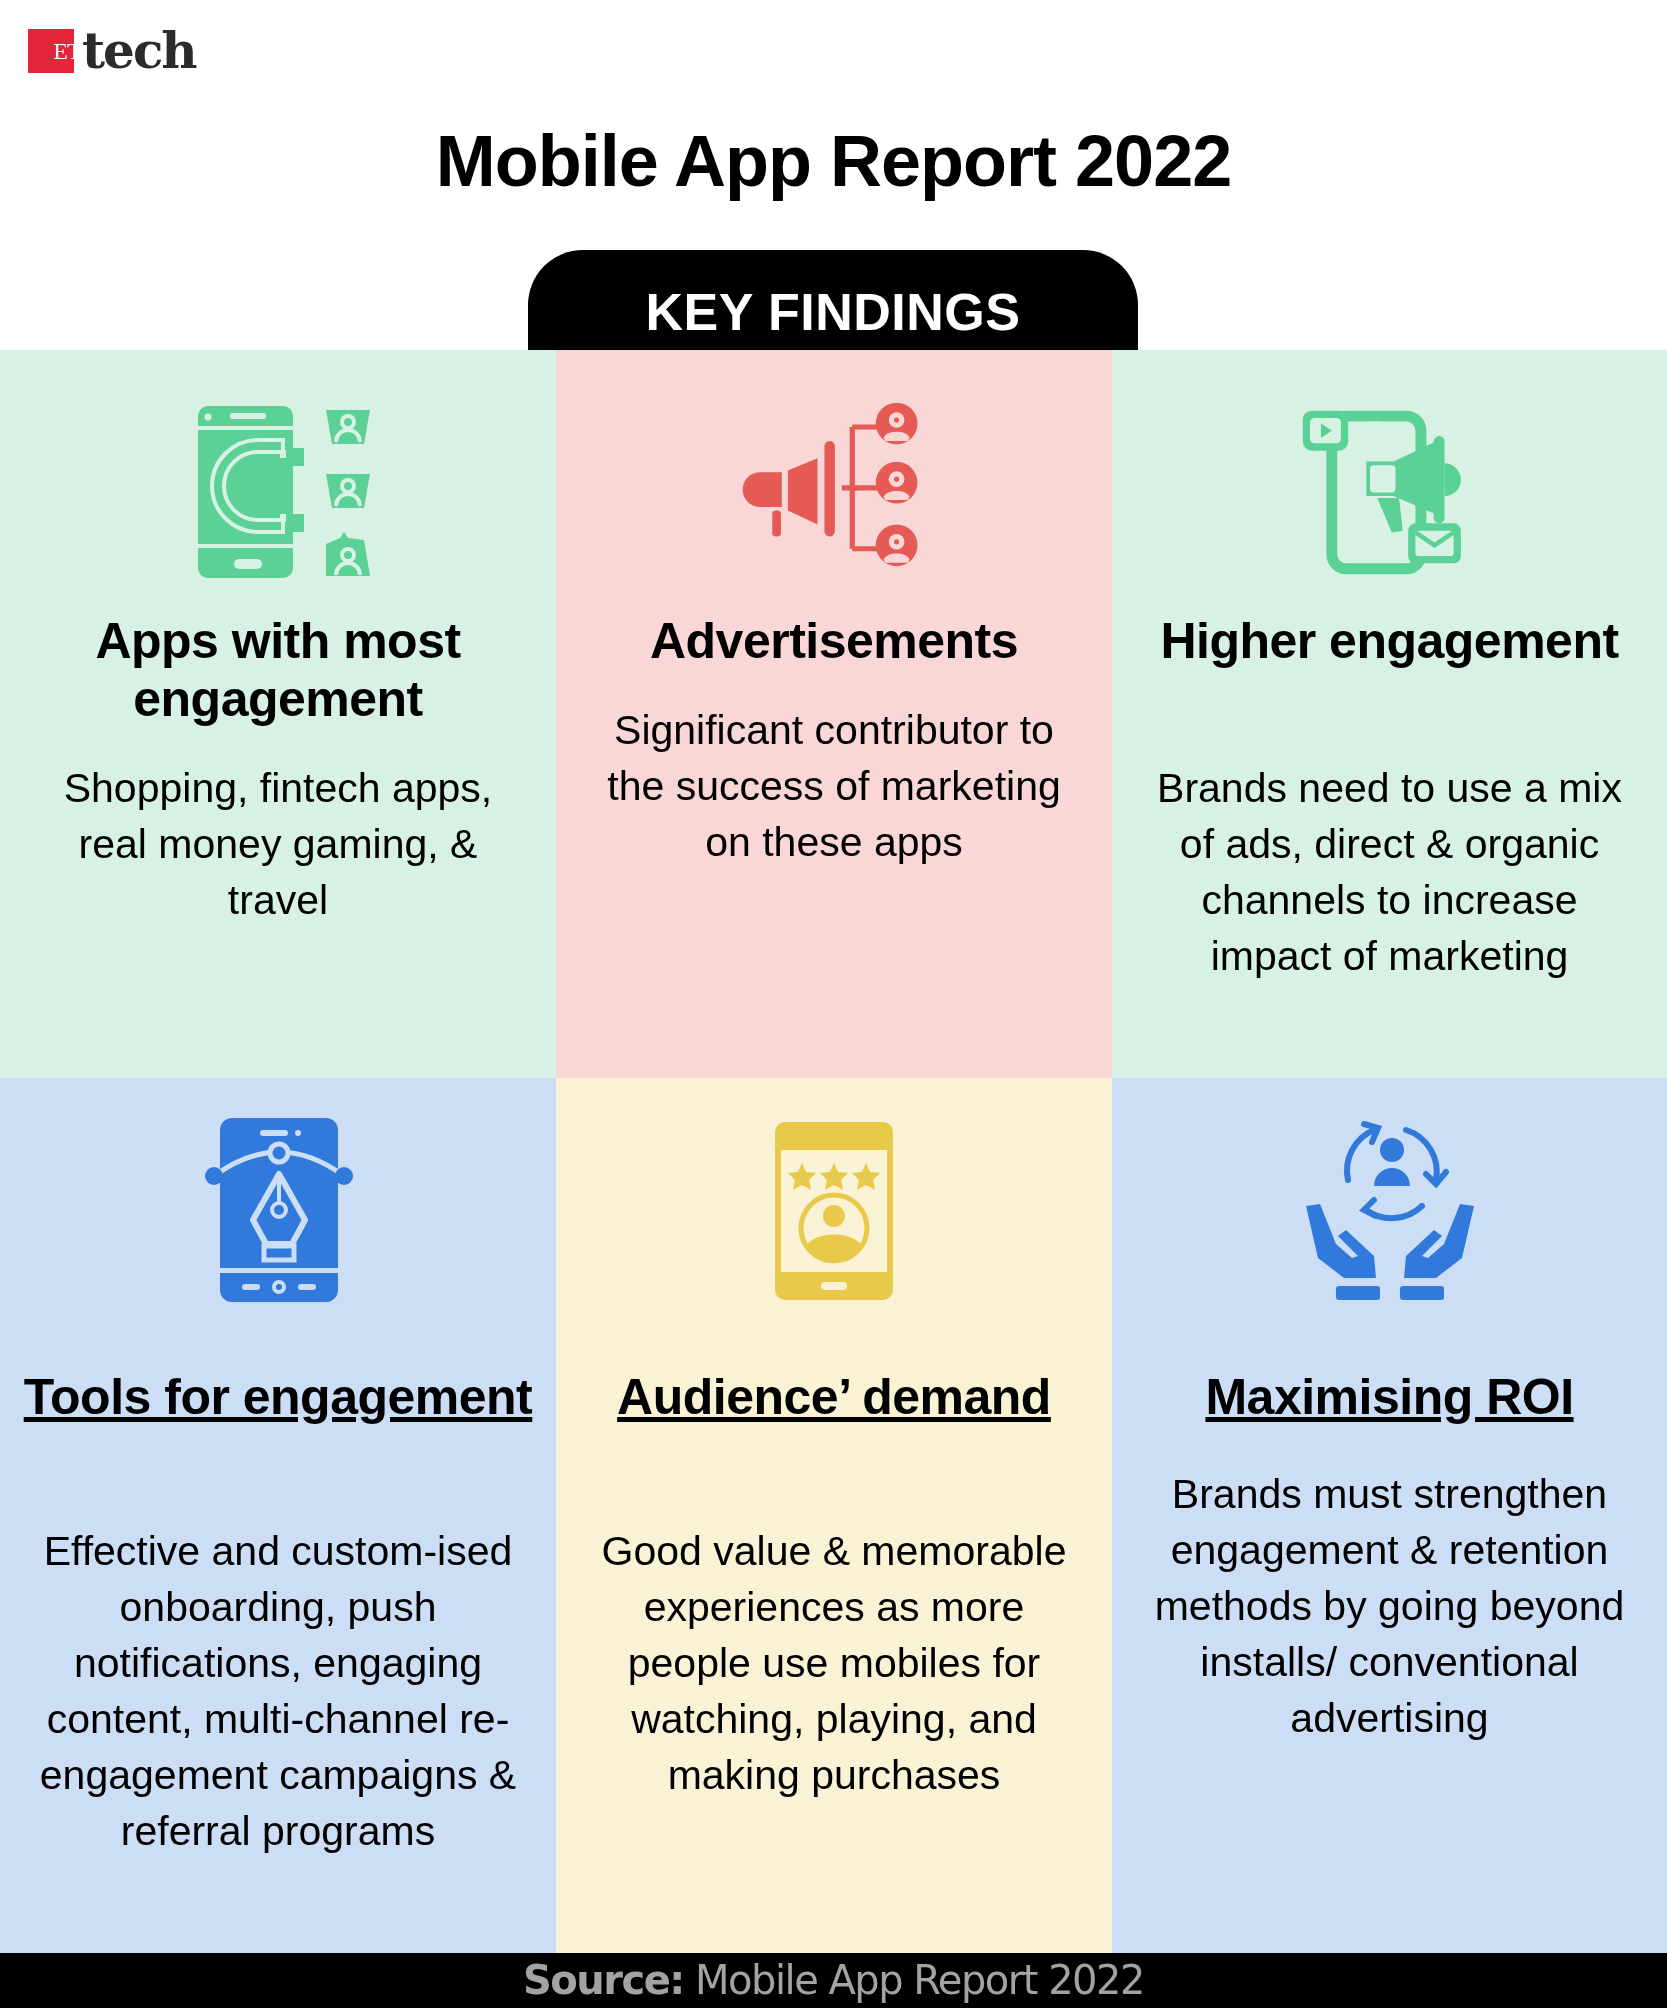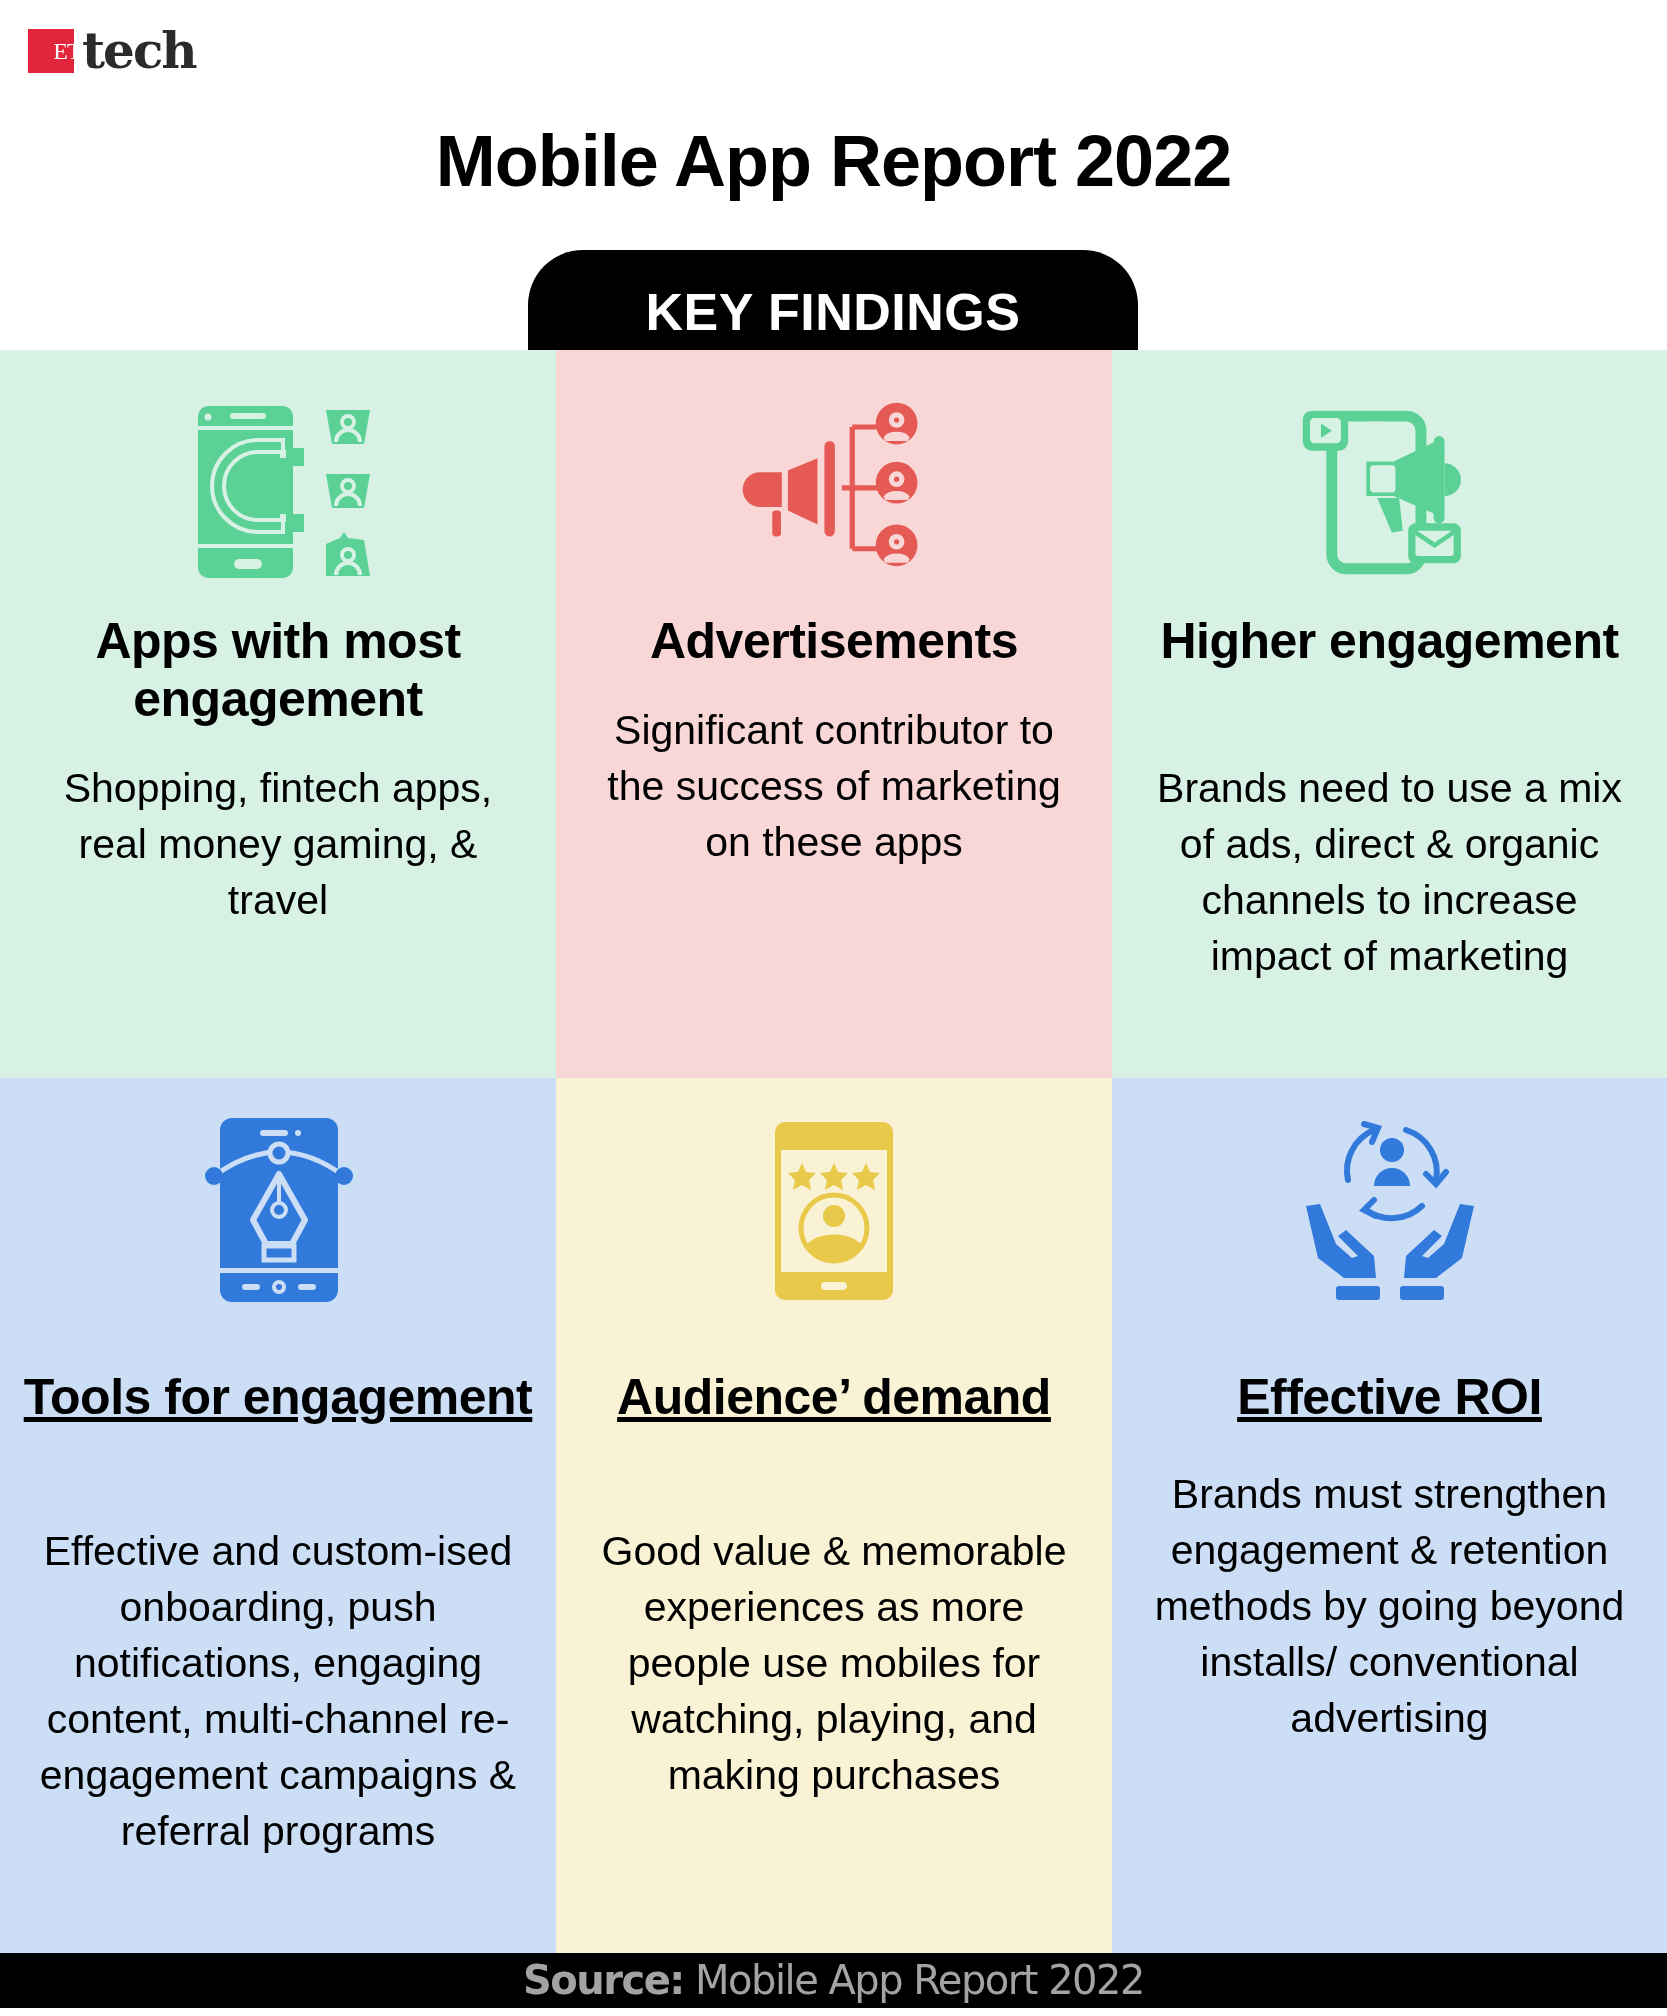--- a/index.html
+++ b/index.html
@@ -195,21 +195,21 @@
       </g>
       <circle cx="102" cy="42" r="12" fill="#3179db"></circle>
       <path d="M84 78 A18 18 0 0 1 120 78 Z" fill="#3179db"></path>
       <g fill="#3179db">
         <path d="M16 98 L30 96 L46 136 L62 150 L68 148 L48 128 L56 122 L84 148 L86 170 H54 L28 150 Z"></path>
         <path d="M184 98 L170 96 L154 136 L138 150 L132 148 L152 128 L144 122 L116 148 L114 170 H146 L172 150 Z"></path>
         <rect x="46" y="178" width="44" height="14" rx="3"></rect>
         <rect x="110" y="178" width="44" height="14" rx="3"></rect>
       </g>
     </svg>
-    <div class="heading">Effective ROI</div>
+    <div class="heading">Maximising ROI</div>
     <div class="body-text" style="top:388px;">Brands must strengthen engagement &amp; retention methods by going beyond installs/ conventional advertising</div>
   </div>
 
 </div>
 
 <div class="source">
   <b>Source:</b><span> Mobile App Report 2022</span>
 </div>
 
 </body></html>

